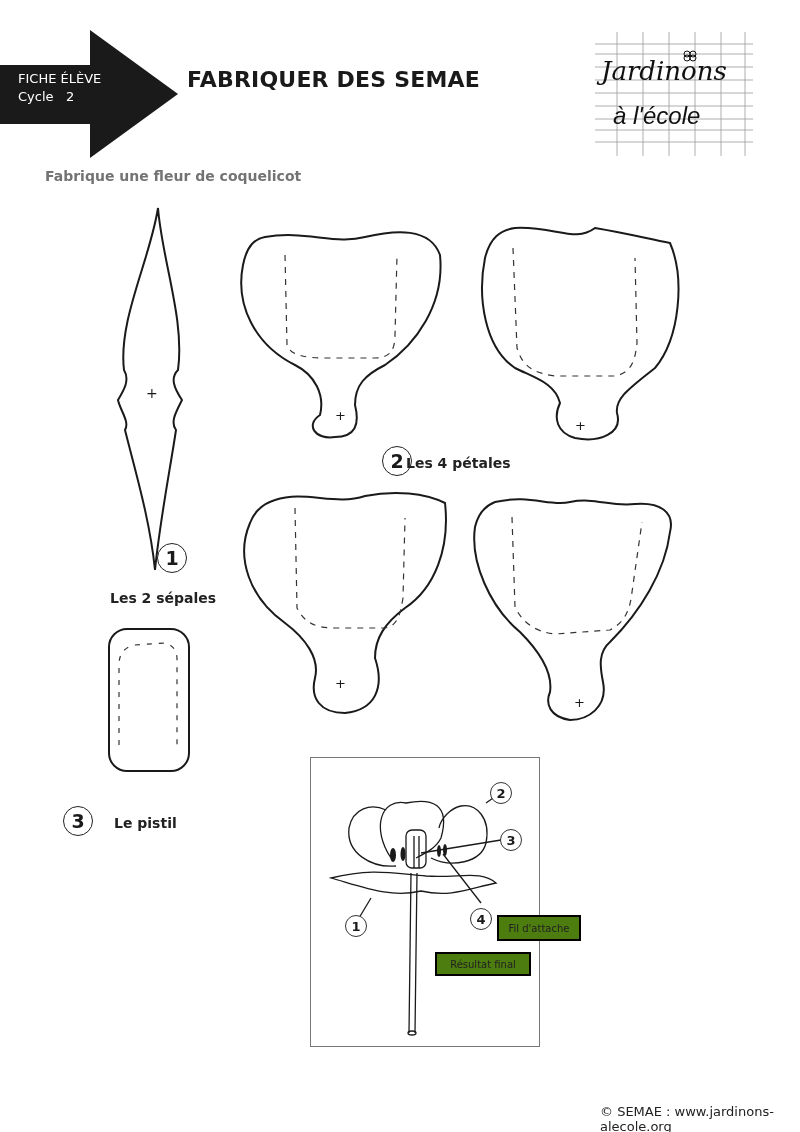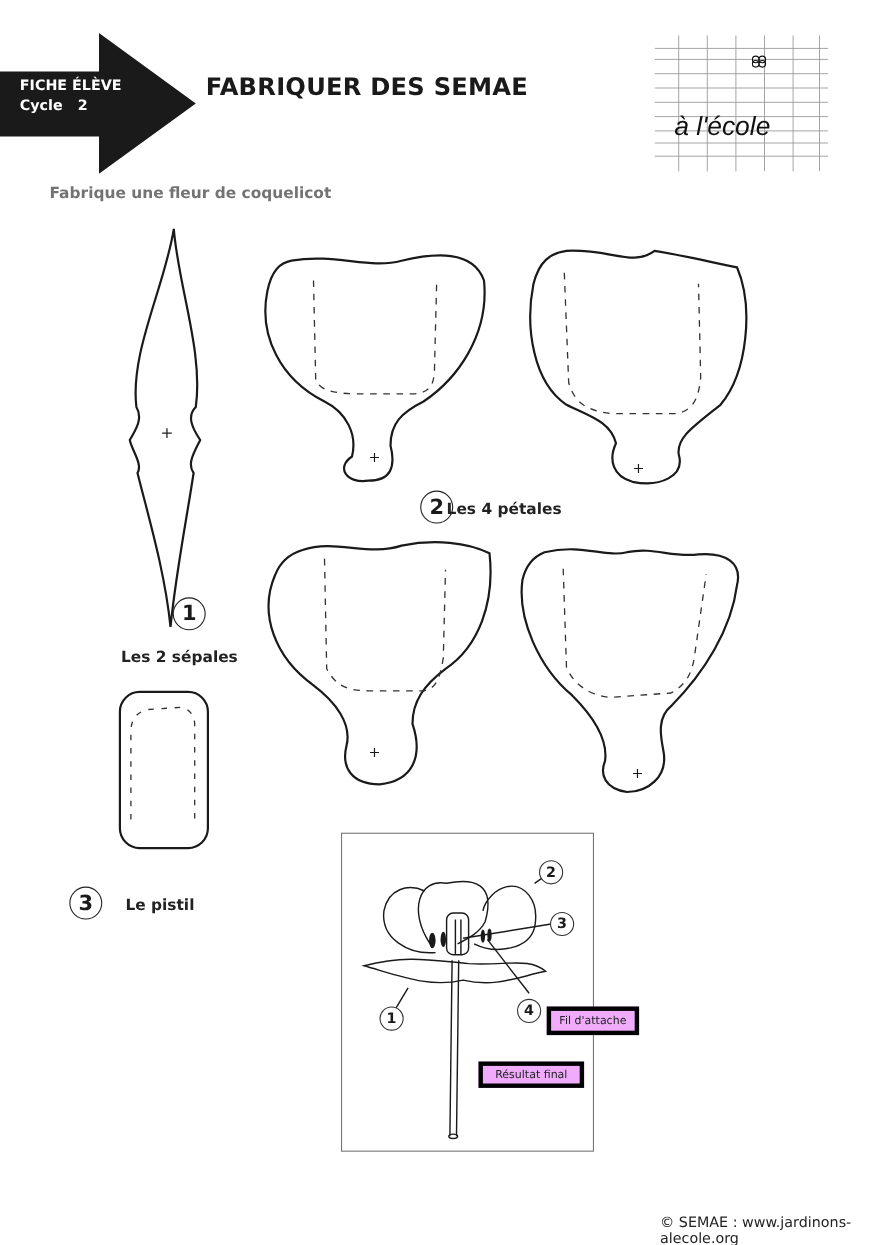--- a/index.html
+++ b/index.html
@@ -1,30 +1,30 @@
 <!DOCTYPE html>
 <html><head>
 <meta charset="utf-8">
 <style>
   html, body { margin: 0; padding: 0; background: #ffffff; }
   body { width: 800px; height: 1132px; position: relative; overflow: hidden;
          font-family: "DejaVu Sans", sans-serif; color: #1a1a1a; }
   .abs { position: absolute; }
   .banner { left: 0; top: 30px; width: 180px; height: 128px; }
-  .banner-text { left: 18px; top: 70px; color: #fff; font-weight: bold; font-size: 13px; line-height: 18px; }
+  .banner-text { left: 18px; top: 70px; color: #fff; font-weight: normal; font-size: 13px; line-height: 18px; }
   .title { left: 187px; top: 65px; font-family: "DejaVu Sans", sans-serif; font-weight: bold; font-size: 22px; line-height: 30px; letter-spacing: 0.2px; color: #1a1a1a; }
   .logo { left: 595px; top: 32px; width: 158px; height: 124px; }
   .subtitle { left: 45px; top: 168px; font-weight: bold; font-size: 14px; color: #737373; }
   .num-circle { width: 30px; height: 30px; border: 1.5px solid #222; border-radius: 50%;
                 display: flex; align-items: center; justify-content: center;
                 font-weight: bold; font-size: 19px; background: #fff; box-sizing: border-box; }
   .label { font-weight: bold; font-size: 14px; color: #222; }
   .shape { position: absolute; }
   .result-box { left: 310px; top: 757px; width: 230px; height: 290px; border: 1px solid #777; box-sizing: border-box; background: #fff; }
-  .tag { border: 4px solid #000000; background: #f0abfc; font-size: 10px; display: flex; align-items: center; justify-content: center; box-sizing: border-box; color: #222; }
+  .tag { border: 2px solid #000000; background: #4d7c0f; font-size: 10px; display: flex; align-items: center; justify-content: center; box-sizing: border-box; color: #222; }
   .small-circle { width: 22px; height: 22px; border: 1px solid #333; border-radius: 50%; display: flex; align-items: center; justify-content: center; font-weight: bold; font-size: 13px; background: #fff; box-sizing: border-box; }
   .footer { left: 600px; top: 1104px; font-size: 13px; color: #222; }
 </style>
 </head>
 <body>
 
 <svg class="abs banner" viewBox="0 0 180 128">
   <polygon points="0,35 90,35 90,0 178,64 90,128 90,94 0,94" fill="#1a1a1a"></polygon>
 </svg>
 <div class="abs banner-text">
@@ -49,20 +49,21 @@
         <line x1="0" y1="98" x2="158" y2="98"></line>
       <line x1="0" y1="110" x2="158" y2="110"></line>
       <line x1="22" y1="0" x2="22" y2="124"></line>
         <line x1="48" y1="0" x2="48" y2="124"></line>
       <line x1="74" y1="0" x2="74" y2="124"></line>
         <line x1="100" y1="0" x2="100" y2="124"></line>
       <line x1="126" y1="0" x2="126" y2="124"></line>
         <line x1="150" y1="0" x2="150" y2="124"></line>
     </g>
   </svg>
+  <div style="position:absolute;left:6px;top:24px;font-family:'DejaVu Serif',serif;font-style:italic;font-size:26px;color:#111;">Jardinons</div>
   <div style="position:absolute;left:18px;top:70px;font-family:Liberation Sans, sans-serif;font-style:italic;font-size:24px;color:#111;">à l'école</div>
   <svg style="position:absolute;left:88px;top:18px" width="14" height="12" viewBox="0 0 14 12">
     <circle cx="4" cy="4" r="3" fill="none" stroke="#111"></circle>
       <circle cx="10" cy="4" r="3" fill="none" stroke="#111"></circle>
     <circle cx="4" cy="8" r="3" fill="none" stroke="#111"></circle>
       <circle cx="10" cy="8" r="3" fill="none" stroke="#111"></circle>
   </svg>
 </div>
 
 <div class="abs subtitle">Fabrique une fleur de coquelicot</div>
@@ -134,16 +135,16 @@
       <ellipse cx="92" cy="96" rx="2.5" ry="7"></ellipse>
       <ellipse cx="128" cy="93" rx="2" ry="6"></ellipse>
       <ellipse cx="134" cy="92" rx="2" ry="6"></ellipse>
     </g>
   </svg>
   <div class="abs small-circle" style="left:179px;top:24px">2</div>
   <div class="abs small-circle" style="left:189px;top:71px">3</div>
   <div class="abs small-circle" style="left:159px;top:150px">4</div>
   <div class="abs small-circle" style="left:34px;top:157px">1</div>
   <div class="abs tag" style="left:186px;top:157px;width:84px;height:26px;">Fil d'attache</div>
-  <div class="abs tag" style="left:124px;top:207px;width:96px;height:24px;">Résultat final</div>
+  <div class="abs tag" style="left:124px;top:194px;width:96px;height:24px;">Résultat final</div>
 </div>
 
 <div class="abs footer">© SEMAE : www.jardinons-alecole.org</div>
 
 </body></html>

